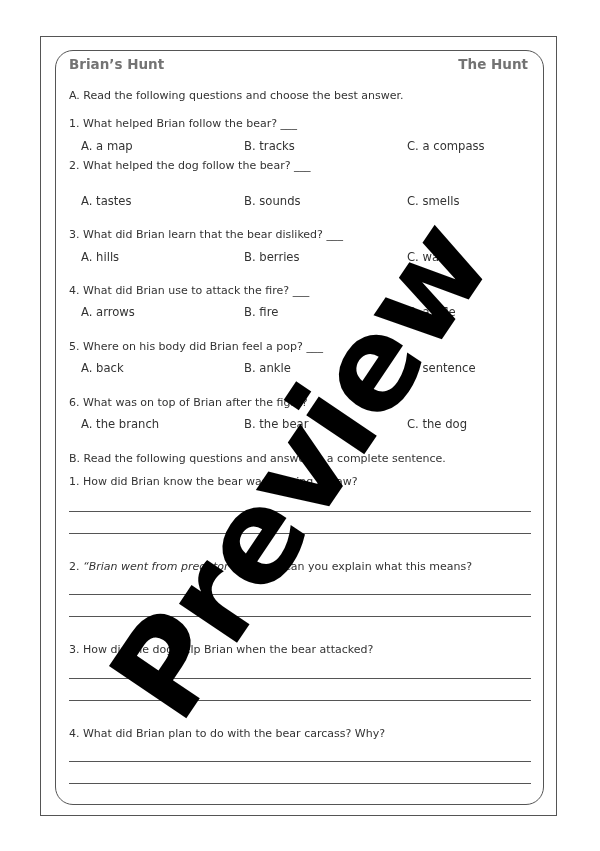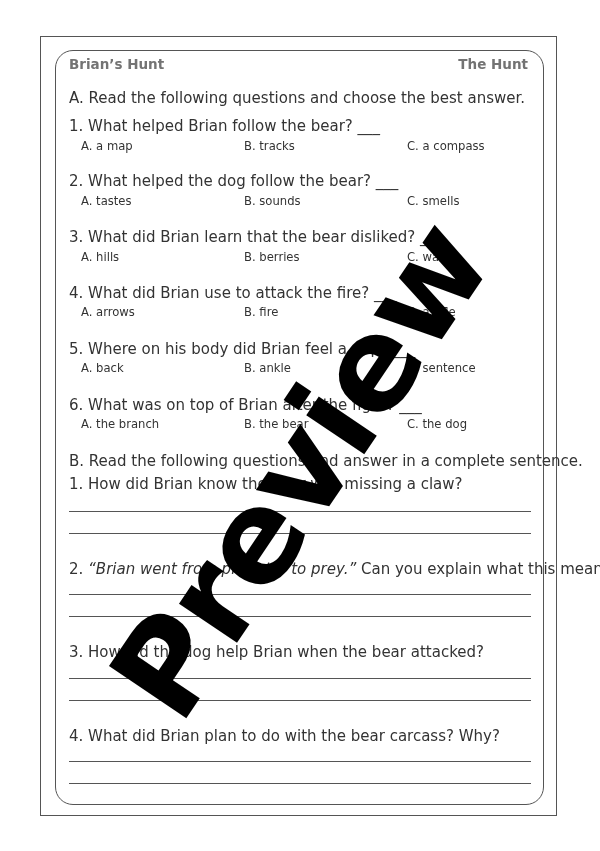--- a/index.html
+++ b/index.html
@@ -5,21 +5,21 @@
   html, body { margin:0; padding:0; background:#ffffff; }
   body { width:600px; height:851px; position:relative; overflow:hidden;
          font-family:"DejaVu Sans", sans-serif; color:#333333; }
   .page-frame { position:absolute; left:40px; top:36px; width:517px; height:780px;
                 border:1.5px solid #555555; box-sizing:border-box; }
   .card { position:absolute; left:55px; top:50px; width:489px; height:755px;
           border:1.5px solid #555555; border-radius:18px; box-sizing:border-box; }
   .hdr { position:absolute; top:56px; font-weight:bold; font-size:13.5px; color:#737373; }
   .hdr-left { left:69px; }
   .hdr-right { right:72px; }
-  .txt { position:absolute; left:69px; font-size:15px; color:#333; white-space:nowrap; }
+  .txt { position:absolute; left:69px; font-size:11px; color:#333; white-space:nowrap; }
   .opt { position:absolute; font-size:11.6px; color:#333; white-space:nowrap;margin-left:12px; }
   .line { position:absolute; left:69px; width:462px; height:0; border-top:1px solid #555; }
   .watermark { position:absolute; left:300px; top:470px; transform:translate(-50%,-50%) rotate(-56deg);
                font-family:"DejaVu Sans", sans-serif; font-size:128px; font-weight:bold;
                color:#000; letter-spacing:-2px; pointer-events:none; white-space:nowrap; }
   em { }
 </style>
 </head>
 <body>
 
@@ -29,21 +29,21 @@
 <div class="hdr hdr-left">Brian’s Hunt</div>
 <div class="hdr hdr-right">The Hunt</div>
 
 <div class="txt" style="top:89px">A. Read the following questions and choose the best answer.</div>
 
 <div class="txt" style="top:117px">1. What helped Brian follow the bear? ___</div>
 <div class="opt" style="left:69px;top:139px">A. a map</div>
 <div class="opt" style="left:232px;top:139px">B. tracks</div>
 <div class="opt" style="left:395px;top:139px">C. a compass</div>
 
-<div class="txt" style="top:172px">2. What helped the dog follow the bear? ___</div>
+<div class="txt" style="top:159px">2. What helped the dog follow the bear? ___</div>
 <div class="opt" style="left:69px;top:194px">A. tastes</div>
 <div class="opt" style="left:232px;top:194px">B. sounds</div>
 <div class="opt" style="left:395px;top:194px">C. smells</div>
 
 <div class="txt" style="top:228px">3. What did Brian learn that the bear disliked? ___</div>
 <div class="opt" style="left:69px;top:250px">A. hills</div>
 <div class="opt" style="left:232px;top:250px">B. berries</div>
 <div class="opt" style="left:395px;top:250px">C. water</div>
 
 <div class="txt" style="top:284px">4. What did Brian use to attack the fire? ___</div>

